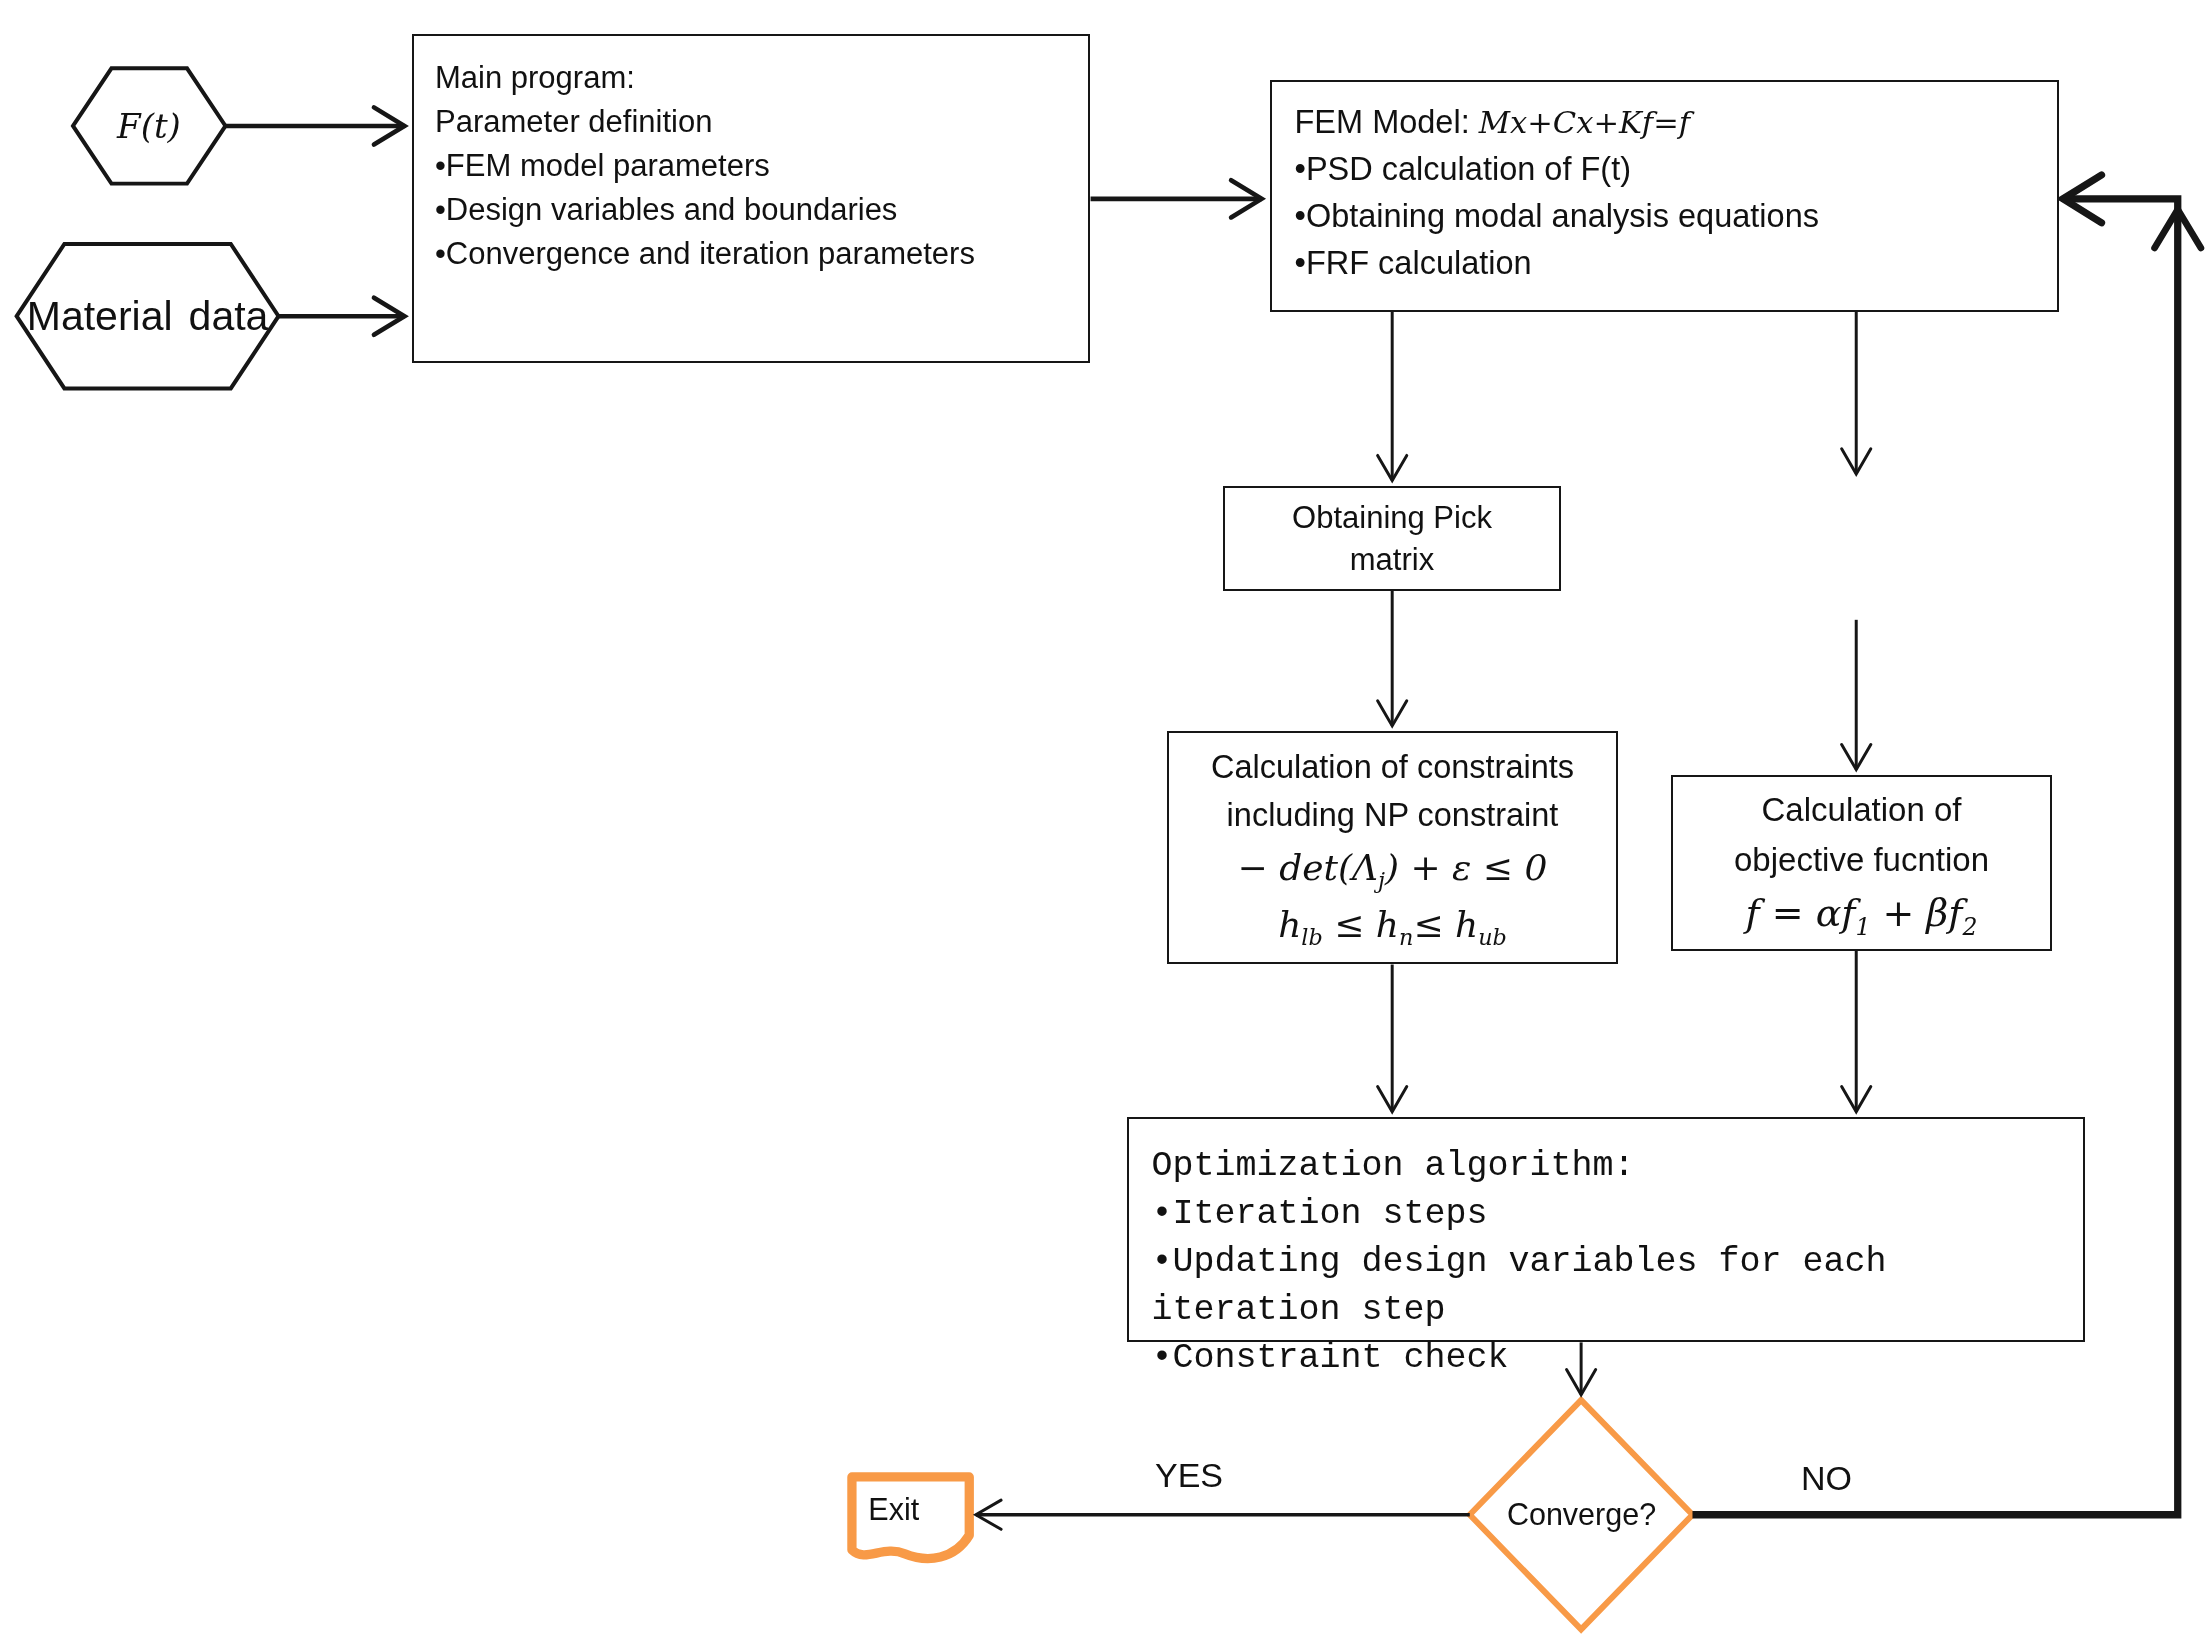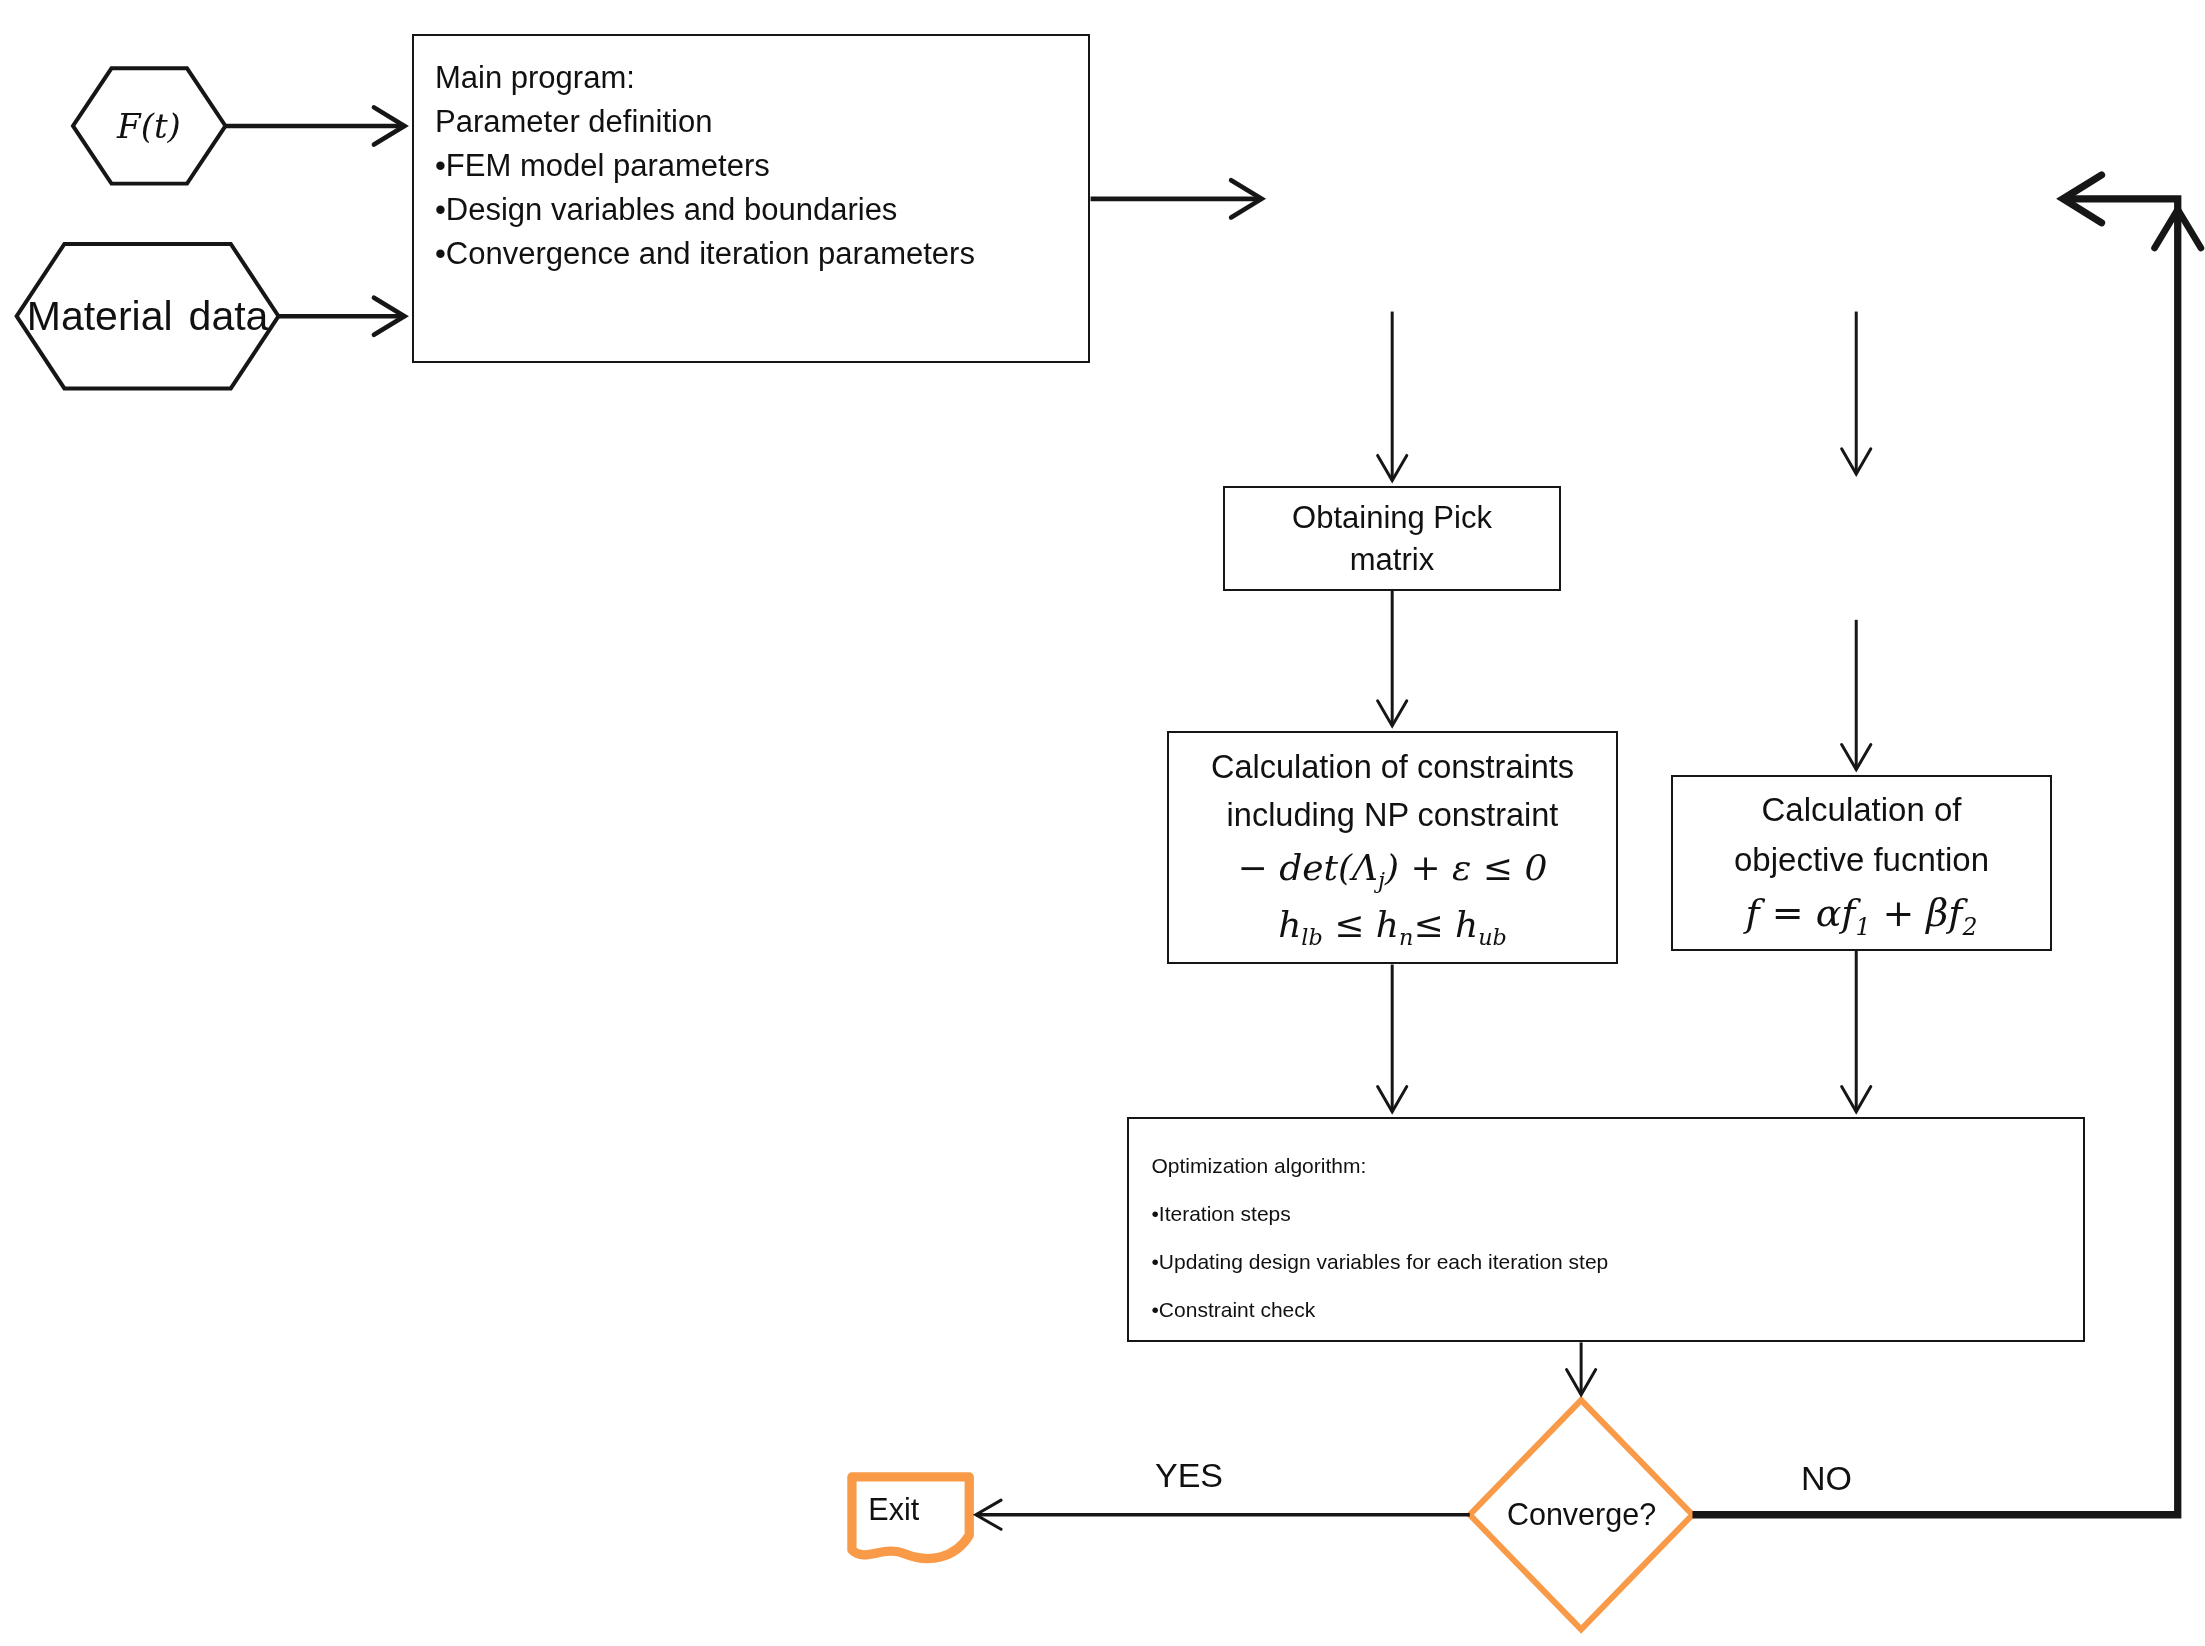--- a/index.html
+++ b/index.html
@@ -55,21 +55,21 @@
   }
   .formula sub{font-size:0.62em;line-height:0;}
 
   
   #objective-box{left:1671px;top:775px;width:381px;height:176px;}
   #objective-box .inner{font-size:33px;line-height:50px;}
   #objective-box .formula{font-size:38px;line-height:56px;}
 
   
   #opt-box{left:1127px;top:1117px;width:958px;height:225px;border-width:2px;}
-  #opt-box .inner{padding:22.5px 9.3px 0 22.5px;font-size:21px;line-height:48px;}
+  #opt-box .inner{padding:22.5px 9.3px 0 22.5px;font-size:35px;line-height:48px;font-family:Liberation Mono, monospace;}
 
   
   .shape-label{
     position:absolute;display:flex;
     align-items:center;justify-content:center;
     text-align:center;
   }
   #ft-label{left:73px;top:68px;width:152px;height:115px;
     font-family:"DejaVu Serif", serif;font-style:italic;font-size:34px;}
   #material-label{left:16.6px;top:244px;width:262px;height:145px;
@@ -133,20 +133,30 @@
   <div class="node" id="main-box">
     <div class="inner left-text">
       <div>Main program:</div>
       <div>Parameter definition</div>
       <div>•FEM model parameters</div>
       <div>•Design variables and boundaries</div>
       <div>•Convergence and iteration parameters</div>
     </div>
   </div>
 
+  <div class="node" id="fem-box">
+    <div class="inner left-text">
+      <div>
+        <span>FEM Model: </span><span class="math">Mx+Cx+Kf=f</span>
+      </div>
+      <div>•PSD calculation of F(t)</div>
+      <div>•Obtaining modal analysis equations</div>
+      <div>•FRF calculation</div>
+    </div>
+  </div>
 
   <div class="node" id="pick-box">
     <div class="inner center-text">
       <div>Obtaining Pick</div>
       <div>matrix</div>
     </div>
   </div>
 
 
   <div class="node" id="constraints-box">

